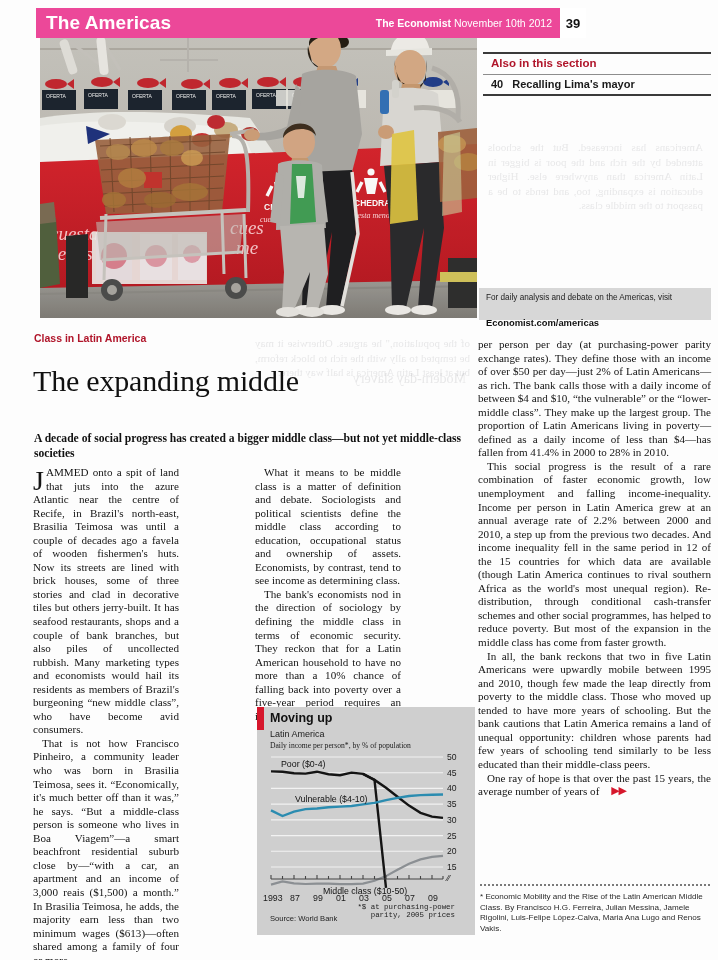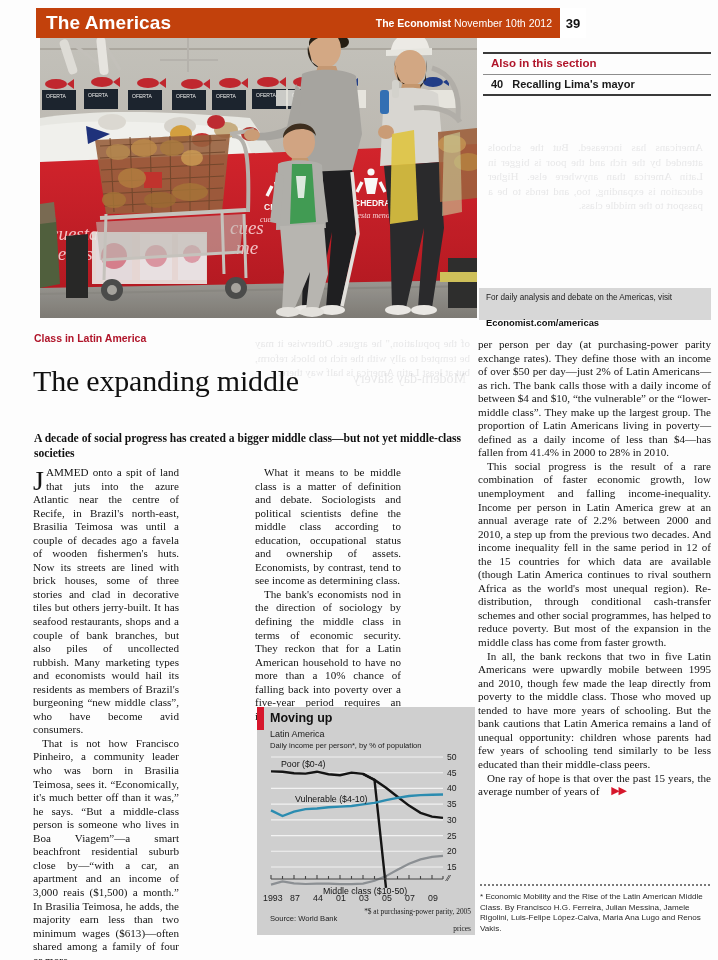--- a/index.html
+++ b/index.html
@@ -26,21 +26,21 @@
     font-size:11px; line-height:14.6px;
     transform:scaleX(-1);
     pointer-events:none;
     text-align:justify;
     user-select:none;
   }
 
   
   #masthead {
     position:absolute; left:36px; top:8px; width:550px; height:30px;
-    background:#c2410c;
+    background:#ec4899;
     display:flex; align-items:center; justify-content:space-between;
   }
   #section-title {
     color:#fff;
     font-family:"Liberation Sans", sans-serif;
     font-weight:bold;
     font-size:19px;
     letter-spacing:.1px;
     padding-left:10px;
     margin-top:-1px;
@@ -192,33 +192,33 @@
     font-family:"Liberation Sans", sans-serif;
     font-weight:bold; font-size:12.5px; color:#111;
   }
   #chart-sub1 {
     position:absolute; left:13px; top:22px;
     font-family:"Liberation Sans", sans-serif;
     font-size:9px; color:#1c1c1c;
   }
   #chart-sub2 {
     position:absolute; left:13px; top:34px;
-    font-family:Liberation Sans, sans-serif;
+    font-family:Liberation Serif, serif;
     font-size:7.6px; color:#1c1c1c;
   }
   #plot { position:absolute; left:0; top:44px; width:218px; height:146px; }
   #chart-source {
     position:absolute; left:13px; top:207px;
     font-family:"Liberation Sans", sans-serif;
     font-size:7.6px; color:#222;
   }
   #chart-note {
-    position:absolute; right:4px; top:196px; width:112px;
-    font-family:Liberation Serif, serif;
-    font-size:7.4px; line-height:17px; color:#222;
+    position:absolute; right:20px; top:196px; width:112px;
+    font-family:Liberation Mono, monospace;
+    font-size:7.4px; line-height:8px; color:#222;
     text-align:right;
   }
   .axis-label {
     font-family:"Liberation Sans", sans-serif;
     font-size:8.6px; fill:#1a1a1a;
   }
   .series-label {
     font-family:"Liberation Sans", sans-serif;
     font-size:8.8px; fill:#111;
   }
@@ -609,21 +609,21 @@
         <line x1="152" y1="128" x2="152" y2="124"></line>
         <line x1="163.5" y1="128" x2="163.5" y2="125"></line>
         <line x1="175" y1="128" x2="175" y2="124"></line>
         <line x1="186" y1="128" x2="186" y2="125"></line>
       </g>
     </svg>
 
     <div style="position:absolute; left:0; top:186px; width:218px; height:14px;">
       <span style="position:absolute; left:6px;   font-family:'Liberation Sans',sans-serif; font-size:8.8px;">1993</span>
       <span style="position:absolute; left:33px;  font-family:'Liberation Sans',sans-serif; font-size:8.8px;">87</span>
-      <span style="position:absolute; left:56px;  font-family:'Liberation Sans',sans-serif; font-size:8.8px;">44</span>
+      <span style="position:absolute; left:56px;  font-family:'Liberation Sans',sans-serif; font-size:8.8px;">99</span>
       <span style="position:absolute; left:79px;  font-family:'Liberation Sans',sans-serif; font-size:8.8px;">01</span>
       <span style="position:absolute; left:102px; font-family:'Liberation Sans',sans-serif; font-size:8.8px;">03</span>
       <span style="position:absolute; left:125px; font-family:'Liberation Sans',sans-serif; font-size:8.8px;">05</span>
       <span style="position:absolute; left:148px; font-family:'Liberation Sans',sans-serif; font-size:8.8px;">07</span>
       <span style="position:absolute; left:171px; font-family:'Liberation Sans',sans-serif; font-size:8.8px;">09</span>
     </div>
 
     <div id="chart-note">*$ at purchasing-power parity, 2005 prices</div>
     <div id="chart-source">Source: World Bank</div>
   </div>

